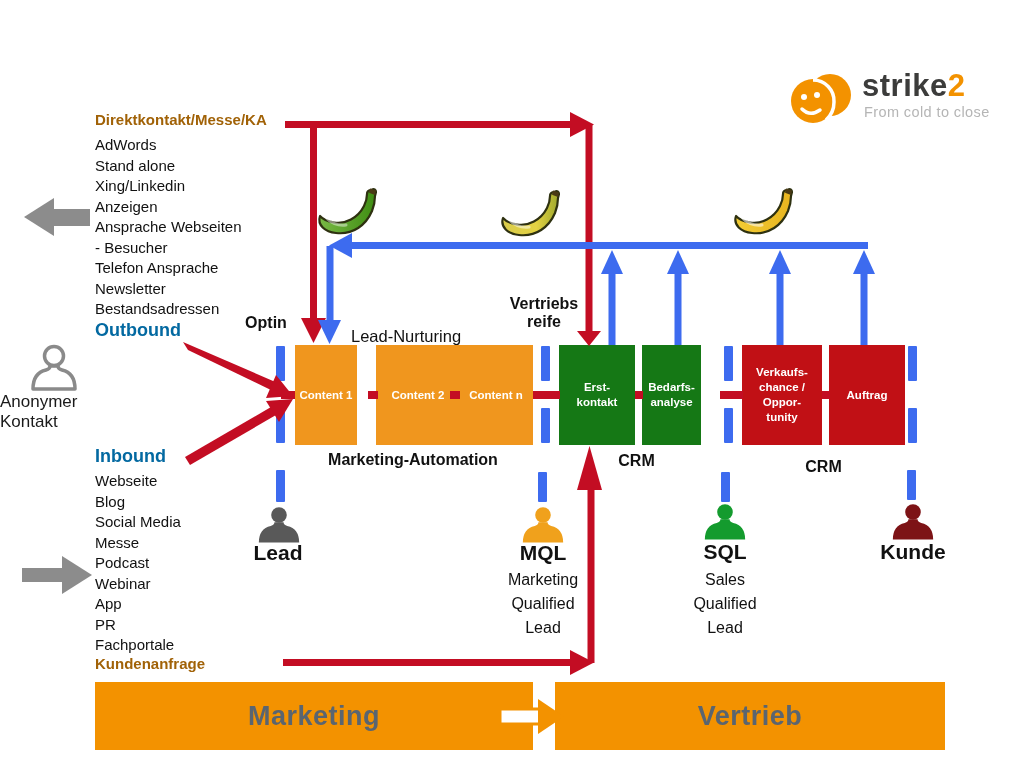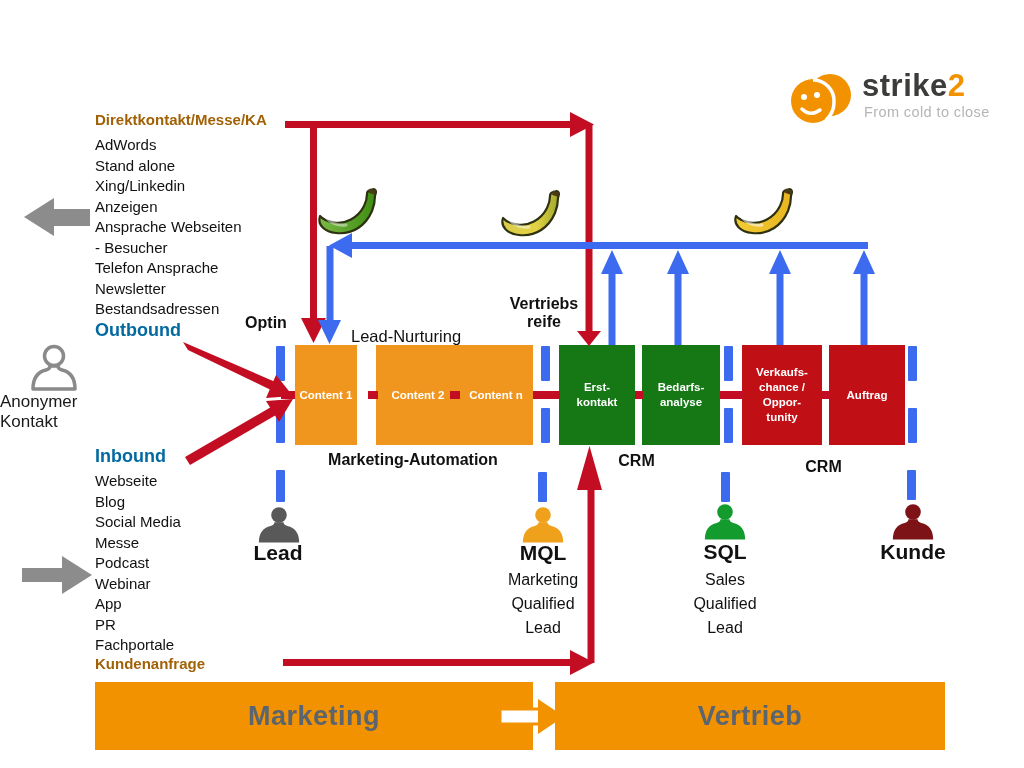--- a/index.html
+++ b/index.html
@@ -99,21 +99,21 @@
 reife</div>
   <div class="diagram-label" style="left:293px; top:451px; width:240px;">Marketing-Automation</div>
   <div class="diagram-label" style="left:559px; top:452px; width:155px;">CRM</div>
   <div class="diagram-label" style="left:742px; top:458px; width:163px;">CRM</div>
 
   <div class="pipe-box box-orange" style="left:295px; width:62px;">Content 1</div>
   <div class="pipe-box box-orange" style="left:376px; width:84px;">Content 2</div>
   <div class="pipe-box box-orange" style="left:459px; width:74px;">Content n</div>
   <div class="pipe-box box-green" style="left:559px; width:76px;">Erst-
 kontakt</div>
-  <div class="pipe-box box-green" style="left:642px; width:78px;">Bedarfs-
+  <div class="pipe-box box-green" style="left:642px; width:59px;">Bedarfs-
 analyse</div>
   <div class="pipe-box box-red" style="left:742px; width:80px;">Verkaufs-
 chance /
 Oppor-
 tunity</div>
   <div class="pipe-box box-red" style="left:829px; width:76px;text-align:center;">Auftrag</div>
 
   <div class="red-seg" style="left:281px; top:391px; width:14px; height:8px;"></div>
   <div class="red-seg" style="left:368px; top:391px; width:10px; height:8px;"></div>
   <div class="red-seg" style="left:450px; top:391px; width:10px; height:8px;"></div>

